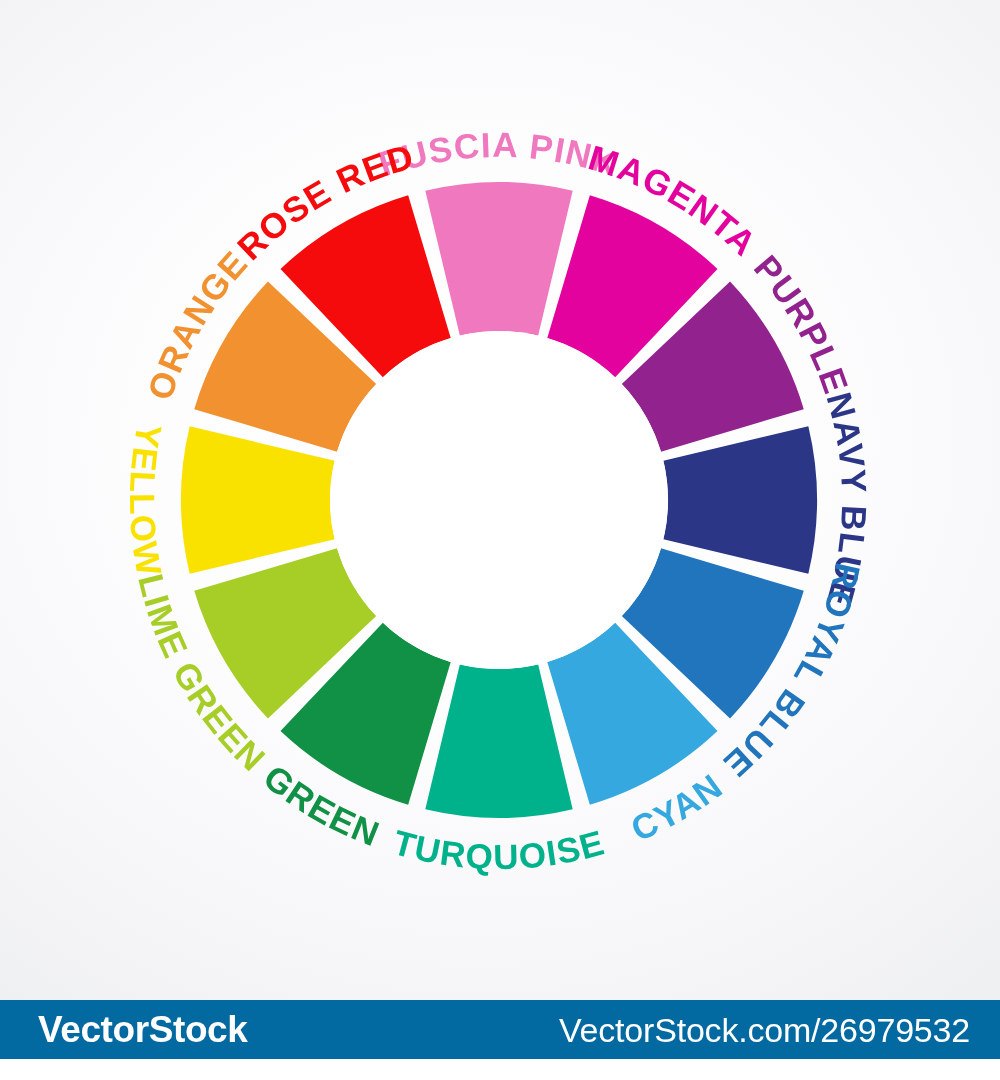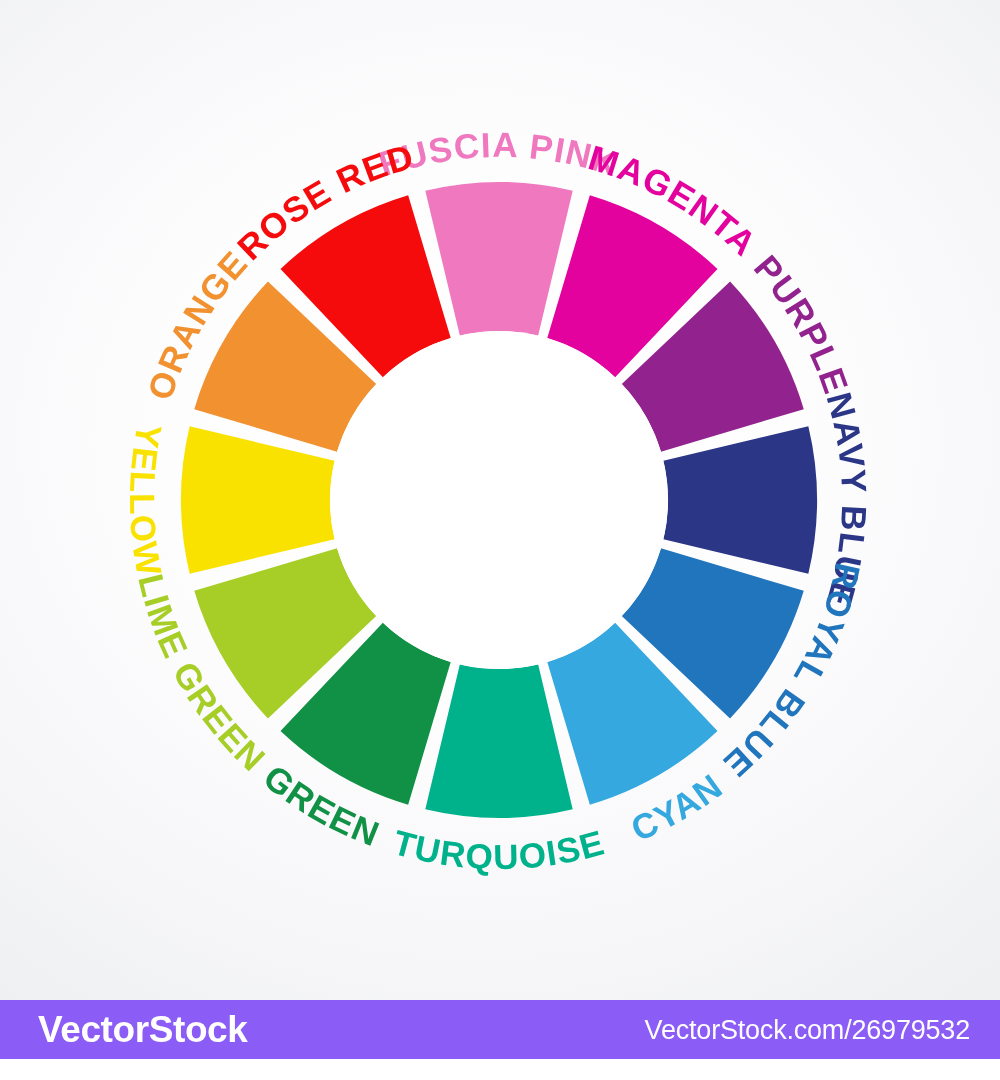--- a/index.html
+++ b/index.html
@@ -46,41 +46,41 @@
     letter-spacing: 1.2px;
     stroke: none;
   }
   
   #footer {
     position: absolute;
     left: 0;
     top: 1000px;
     width: 1000px;
     height: 59px;
-    background: #8b5cf6;
+    background: #0369a1;
     color: #ffffff;
   }
   #footer-brand {
     position: absolute;
     left: 38px;
     top: 50%;
     transform: translateY(-50%);
     font-family: "Liberation Sans", sans-serif;
     font-weight: bold;
     font-size: 37px;
     letter-spacing: -0.4px;
     white-space: nowrap;
   }
   #footer-url {
     position: absolute;
     right: 30px;
     top: 50%;
     transform: translateY(-50%);
     font-family: "Liberation Sans", sans-serif;
-    font-size: 27px;
+    font-size: 34px;
     letter-spacing: -0.2px;
     white-space: nowrap;
   }
 </style>
 </head>
 <body>
 
 <div id="stage">
 
   <div id="artboard">

